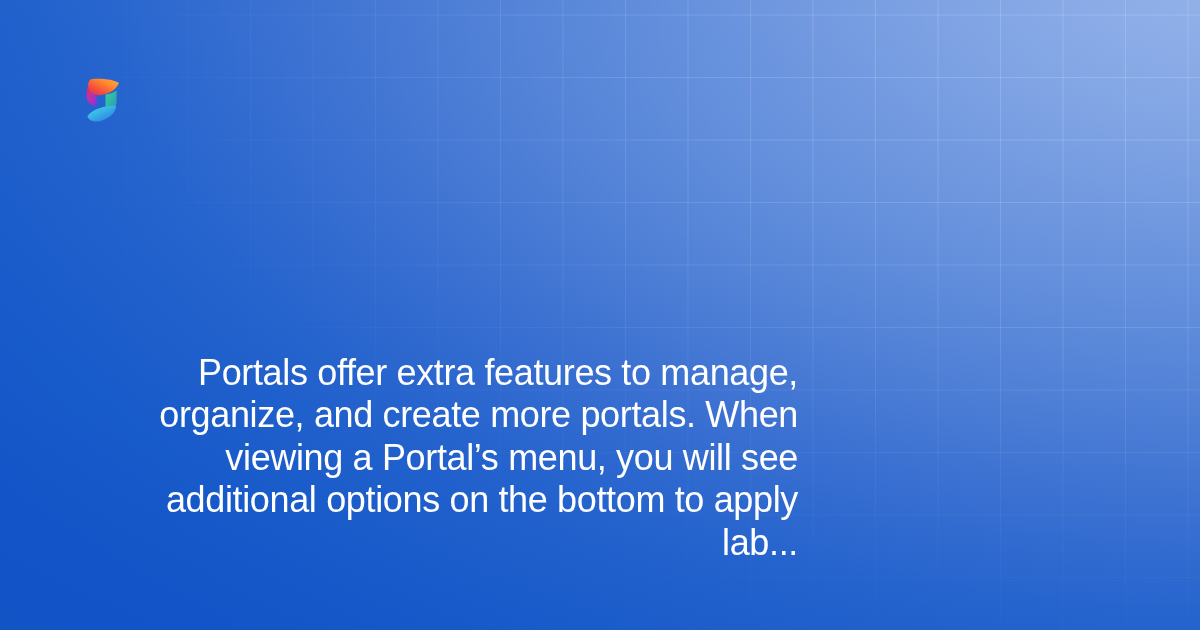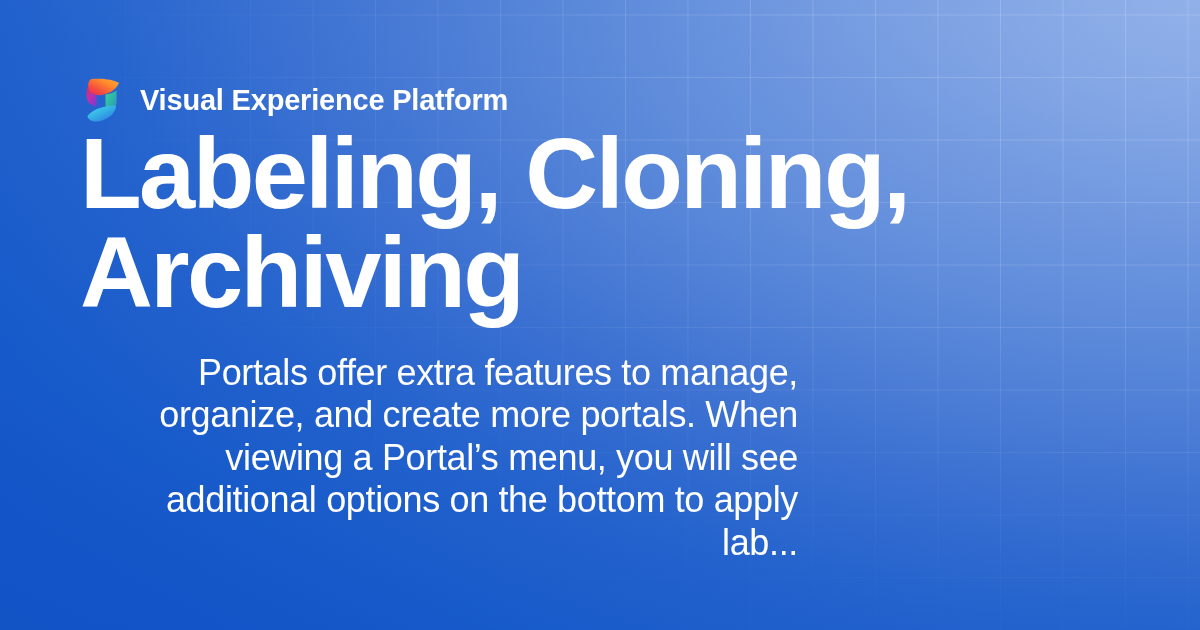--- a/index.html
+++ b/index.html
@@ -183,21 +183,19 @@
 
         <path d="M9.5 2.0 C20.5 1.0 31.5 2.5 37.0 6.0 C33.0 14.5 23.5 19.0 14.0 18.0 C9.0 17.2 6.0 13.5 6.0 9.0 C6.0 5.5 7.2 3.0 9.5 2.0 Z" fill="url(#lg-top)"></path>
 
         <path d="M6.2 8.0 C6.2 14.0 9.4 17.6 14.6 18.4 L14.6 29.5 C8.6 28.6 4.6 25.0 4.6 19.0 C4.6 14.5 5.2 10.6 6.2 8.0 Z" fill="url(#lg-left)"></path>
 
         <path d="M23.5 17.6 C27.5 17.0 31.5 15.5 34.6 13.4 L34.6 25.0 C34.6 30.2 30.6 33.2 24.6 33.8 C23.8 33.9 23.5 33.6 23.5 32.8 Z" fill="url(#lg-mid)"></path>
 
         <path d="M34.2 29.0 C33.2 37.0 25.0 43.8 15.0 44.4 C10.0 44.7 6.4 42.6 5.4 39.2 C9.6 33.2 19.0 29.6 28.5 29.0 C30.8 28.8 32.6 28.8 34.2 29.0 Z" fill="url(#lg-bot)"></path>
       </svg>
 
-      <span class="brand-name">Visual Experience Platform</span>
     </div>
 
-    <h1 class="headline">Labeling, Cloning, Archiving</h1>
 
     <p class="description">Portals offer extra features to manage, organize, and create more portals. When viewing a Portal’s menu, you will see additional options on the bottom to apply lab...</p>
 
   </div>
 </div>
 
 </body></html>

